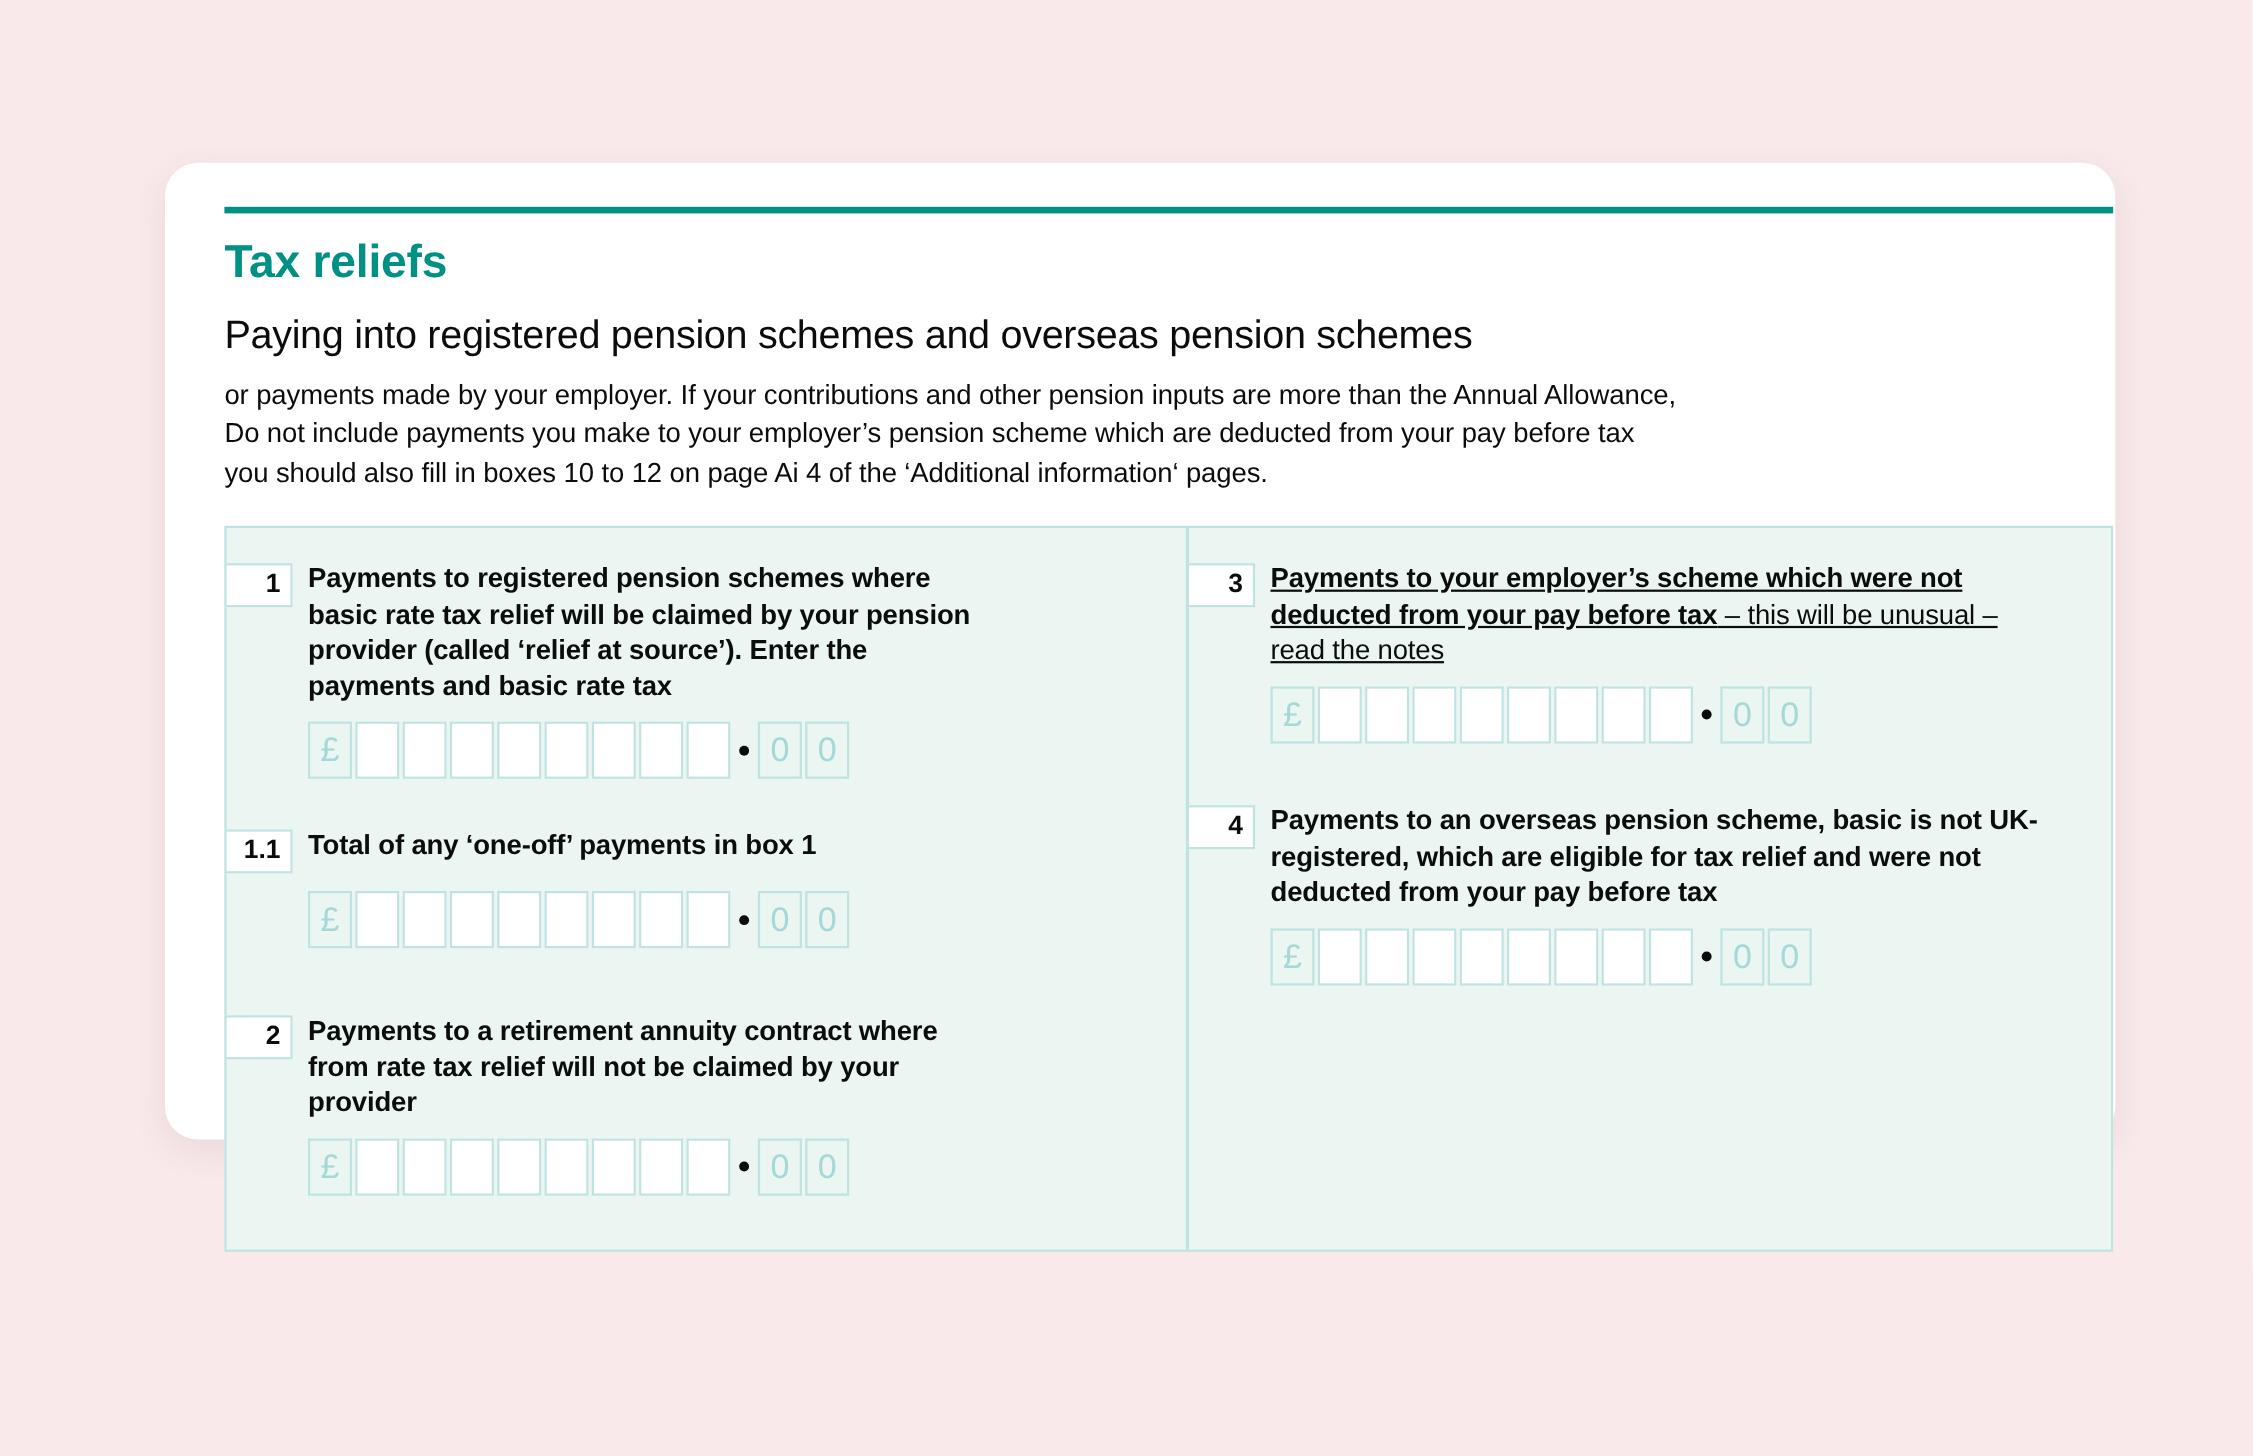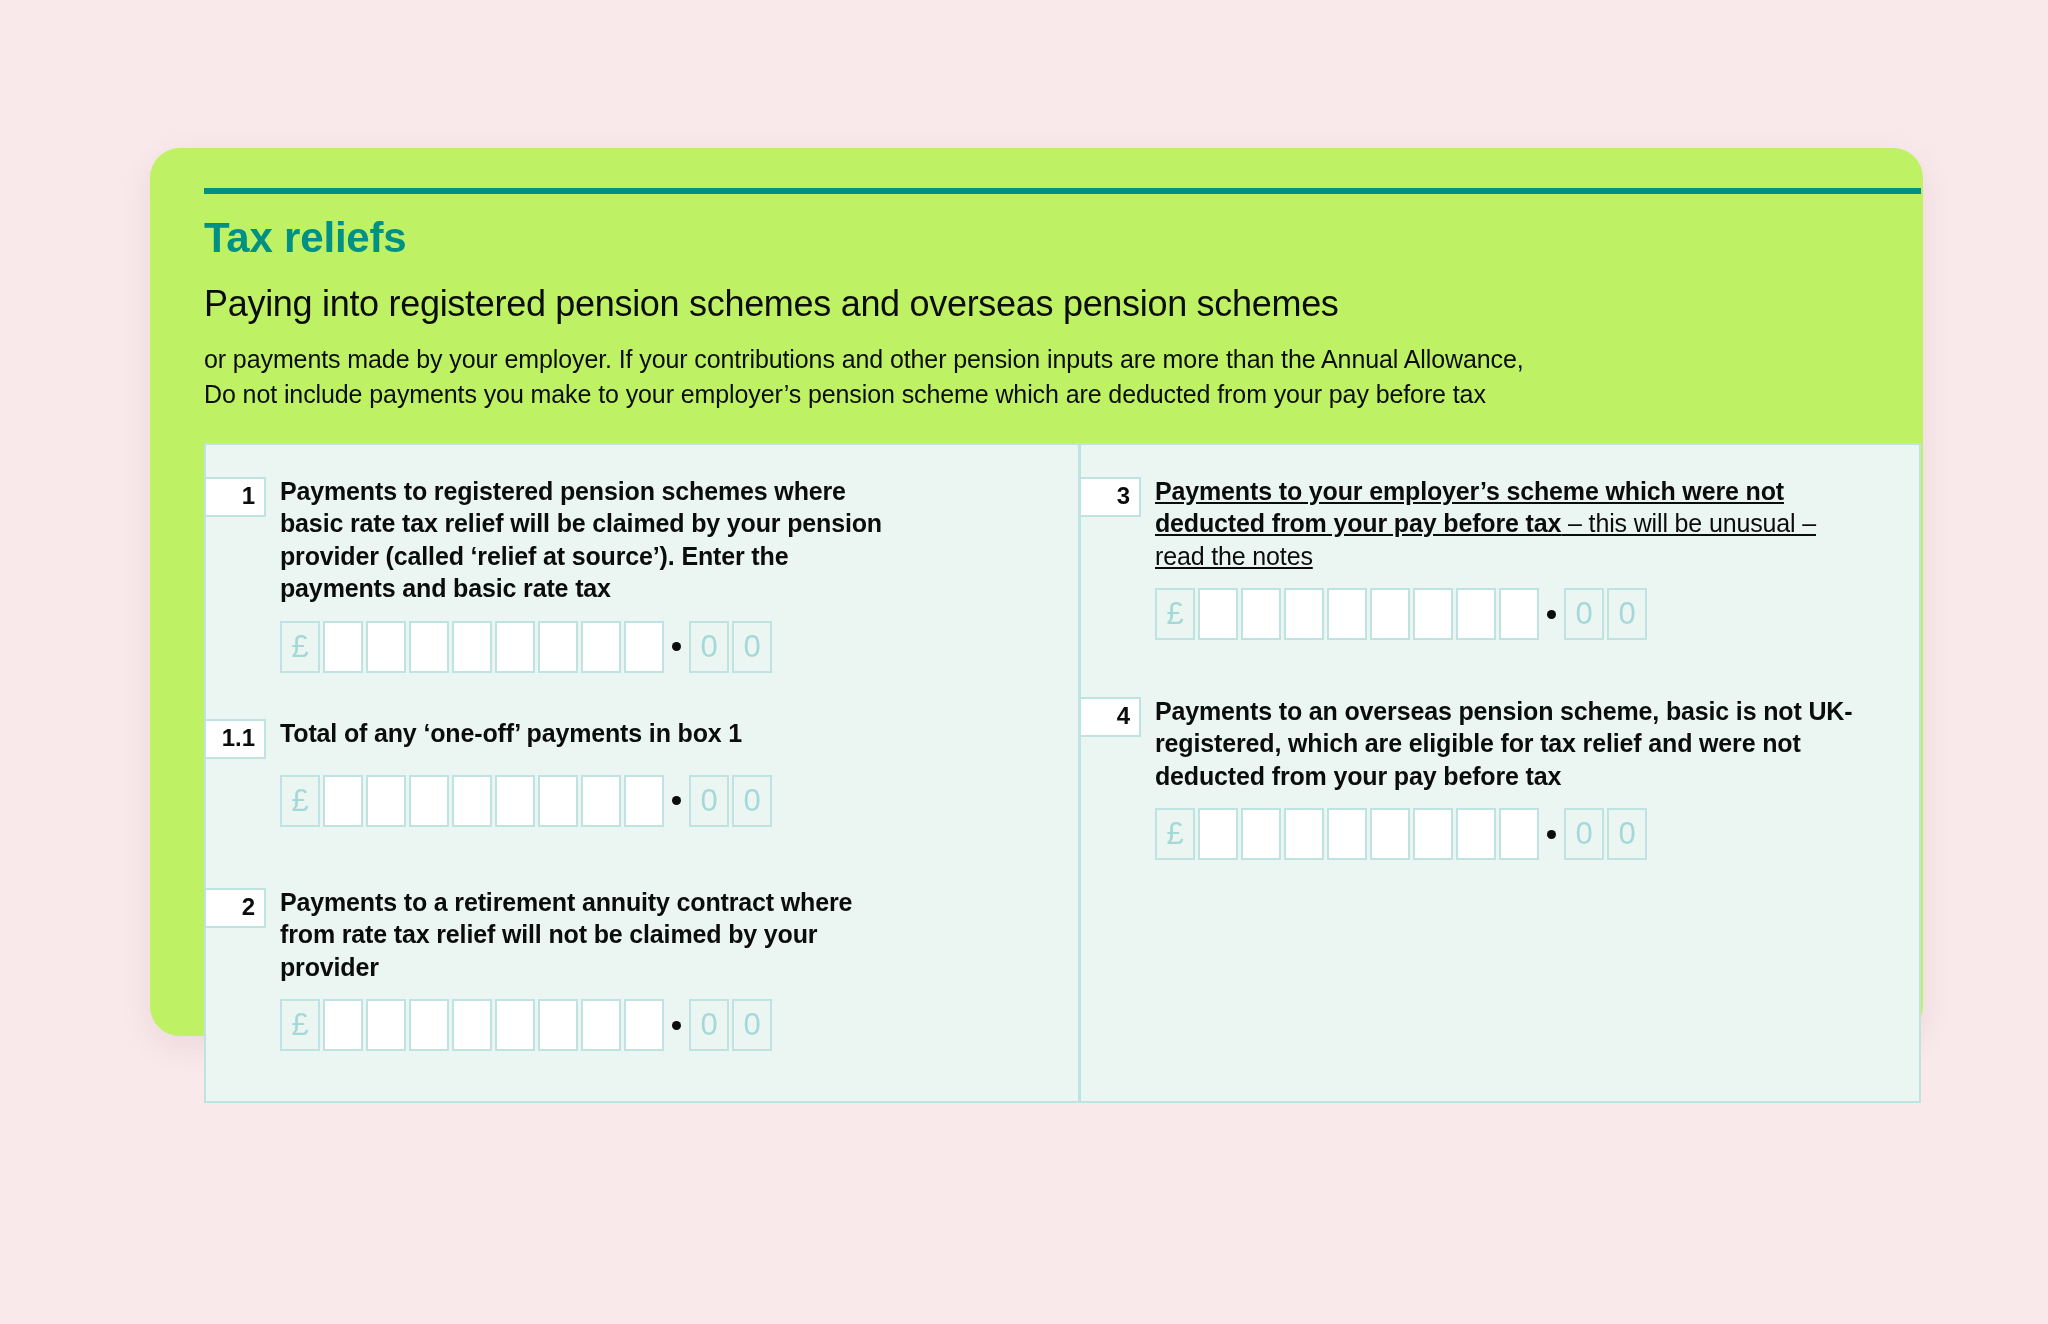--- a/index.html
+++ b/index.html
@@ -21,21 +21,21 @@
     height: 1324px;
   }
 
   
   .card {
     position: absolute;
     left: 150px;
     top: 148px;
     width: 1773px;
     height: 888px;
-    background: #bef264;
+    background: #ffffff;
     border-radius: 30px;
     box-shadow: 0 10px 30px rgba(120, 80, 85, 0.10);
     box-sizing: border-box;
   }
 
   .card-inner {
     position: absolute;
     left: 28px;
     top: 40px;
     right: 28px;
@@ -175,20 +175,21 @@
 
       <div class="accent-rule"></div>
 
       <div class="section-title">Tax reliefs</div>
 
       <div class="sub-title">Paying into registered pension schemes and overseas pension schemes</div>
 
       <div class="intro">
         <div>or payments made by your employer. If your contributions and other pension inputs are more than the Annual Allowance,</div>
         <div>Do not include payments you make to your employer’s pension scheme which are deducted from your pay before tax</div>
+        <div>you should also fill in boxes 10 to 12 on page Ai 4 of the ‘Additional information‘ pages.</div>
       </div>
 
       <div class="panel">
 
         <div class="panel-col left">
 
           <div class="field-block" style="left:-2px; top:30px; width:720px;">
             <div class="field-head">
               <div class="box-tag">1</div>
               <div class="field-label" style="width:620px;">

